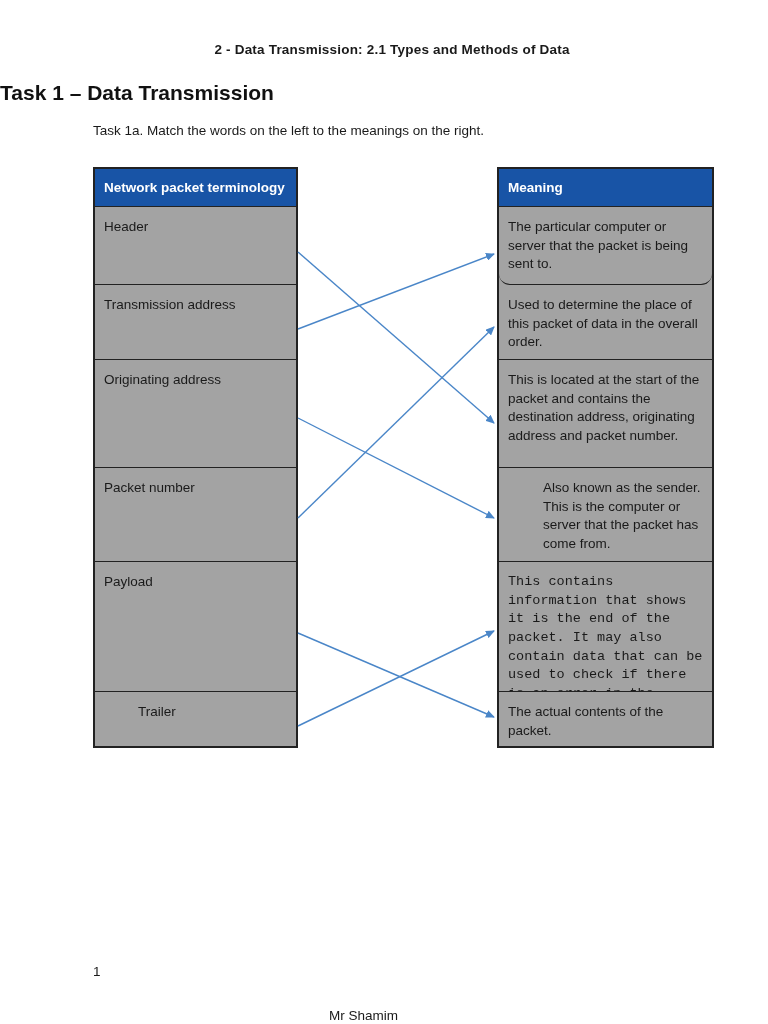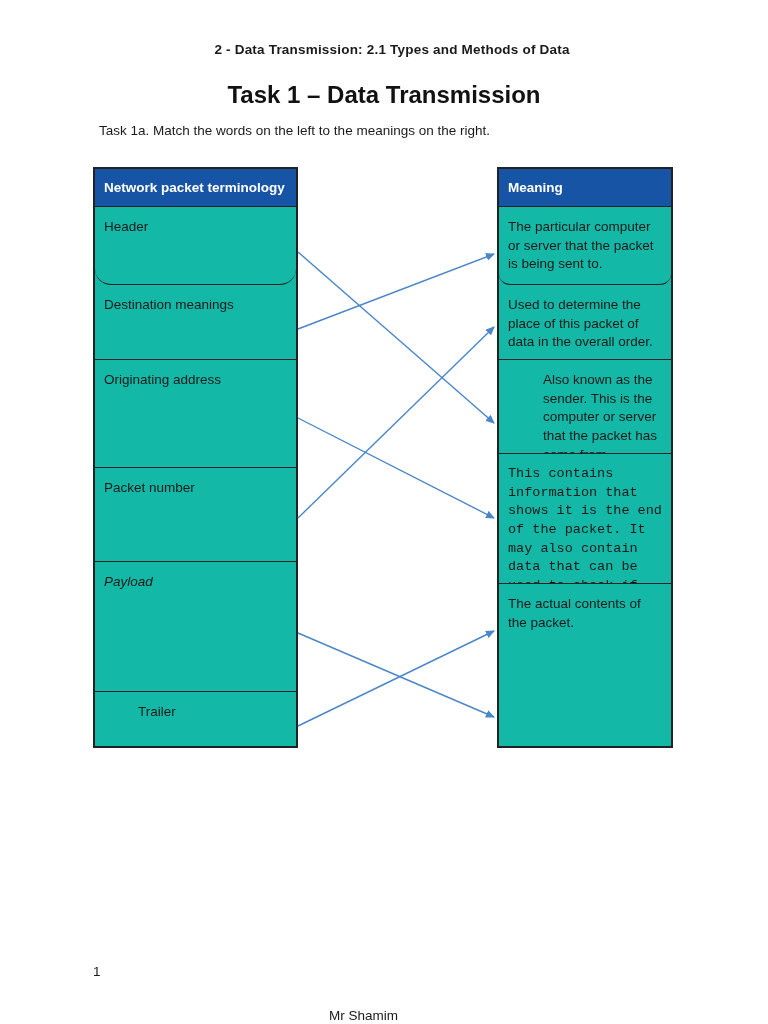--- a/index.html
+++ b/index.html
@@ -3,63 +3,64 @@
 <meta charset="utf-8">
 <style>
   html,body{margin:0;padding:0;}
   body{
     width:768px;height:1024px;position:relative;background:#ffffff;
     font-family:"Liberation Sans", sans-serif;color:#1a1a1a;overflow:hidden;
     --header-bg:#1854A6;--header-fg:#ffffff;--arrow:#4A86C8;--border:#222222;
   }
   .abs{position:absolute;}
   .doc-header{top:42px;left:8px;width:768px;text-align:center;font-size:13.5px;letter-spacing:.2px;font-weight:bold;}
-  .doc-title{top:81px;left:0;width:768px;text-align:center;font-size:24px;font-weight:bold;color:#111;}
-  .instruction{top:123px;left:99px;font-size:13.5px;}
-  .match-table{background:#14b8a6;border:2px solid var(--border);box-sizing:border-box;}
+  .doc-title{top:81px;left:0;width:768px;text-align:left;font-size:21px;font-weight:bold;color:#111;}
+  .instruction{top:123px;left:93px;font-size:13.5px;}
+  .match-table{background:#a3a3a3;border:2px solid var(--border);box-sizing:border-box;}
   .t-head{
     height:38px;box-sizing:border-box;background:var(--header-bg);color:var(--header-fg);
     font-weight:bold;font-size:13.5px;display:flex;align-items:center;padding-left:9px;
     border-bottom:1.5px solid var(--border);
   }
   .t-row{
     box-sizing:border-box;border-bottom:1.5px solid var(--border);
     font-size:13.5px;line-height:1.38;padding:11px 8px 0 9px;overflow:hidden;
   }
   .t-row:last-child{border-bottom:none;}
   #left-table{left:93px;top:167px;width:205px;height:581px;}
-  #right-table{left:497px;top:167px;width:176px;height:581px;}
+  #right-table{left:497px;top:167px;width:217px;height:581px;}
   #arrows{left:0;top:0;width:768px;height:1024px;pointer-events:none;}
   .footer-page-number{top:964px;left:93px;font-size:13.5px;}
   .footer-author{top:1008px;left:329px;font-size:13.5px;}
 </style>
 </head>
 <body style="--header-bg: #1854A6; --header-fg: #FFFFFF; --arrow: #4A86C8; --border: #222222;">
 
 <div class="abs doc-header">2 - Data Transmission: 2.1 Types and Methods of Data</div>
 <div class="abs doc-title">Task 1 – Data Transmission</div>
 <div class="abs instruction">Task 1a. Match the words on the left to the meanings on the right.</div>
 
 <div id="left-table" class="abs match-table">
   <div class="t-head">Network packet terminology</div>
   <div id="left-rows">
-      <div class="t-row" style="height: 78px; border-radius: 16px;">Header</div>
-      <div class="t-row" style="height: 75px;">Destination meanings</div>
+      <div class="t-row" style="height: 78px;">Header</div>
+      <div class="t-row" style="height: 75px;">Transmission address</div>
       <div class="t-row" style="height: 108px;">Originating address</div>
       <div class="t-row" style="height: 94px;">Packet number</div>
-      <div class="t-row" style="height: 130px; font-style: italic;">Payload</div>
+      <div class="t-row" style="height: 130px;">Payload</div>
       <div class="t-row" style="height: 58px; margin-left: 34px;">Trailer</div>
     </div>
 </div>
 
 <div id="right-table" class="abs match-table">
   <div class="t-head">Meaning</div>
   <div id="right-rows">
       <div class="t-row" style="height: 78px; border-radius: 11px;">The particular computer or server that the packet is being sent to.</div>
       <div class="t-row" style="height: 75px;">Used to determine the place of this packet of data in the overall order.</div>
+      <div class="t-row" style="height: 108px;">This is located at the start of the packet and contains the destination address, originating address and packet number.</div>
       <div class="t-row" style="height: 94px; padding-left: 44px;">Also known as the sender. This is the computer or server that the packet has come from.</div>
       <div class="t-row" style="height: 130px; font-family: Liberation Mono, monospace;">This contains information that shows it is the end of the packet. It may also contain data that can be used to check if there is an error in the packet.</div>
       <div class="t-row" style="height: 58px;">The actual contents of the packet.</div>
     </div>
 </div>
 
 <svg id="arrows" class="abs" viewBox="0 0 768 1024" xmlns="http://www.w3.org/2000/svg">
     <defs>
       <marker id="ah" markerWidth="9" markerHeight="8" refX="8" refY="4" orient="auto" markerUnits="userSpaceOnUse">
         <path d="M0,0 L9,4 L0,8 Z" fill="#4A86C8"></path>

